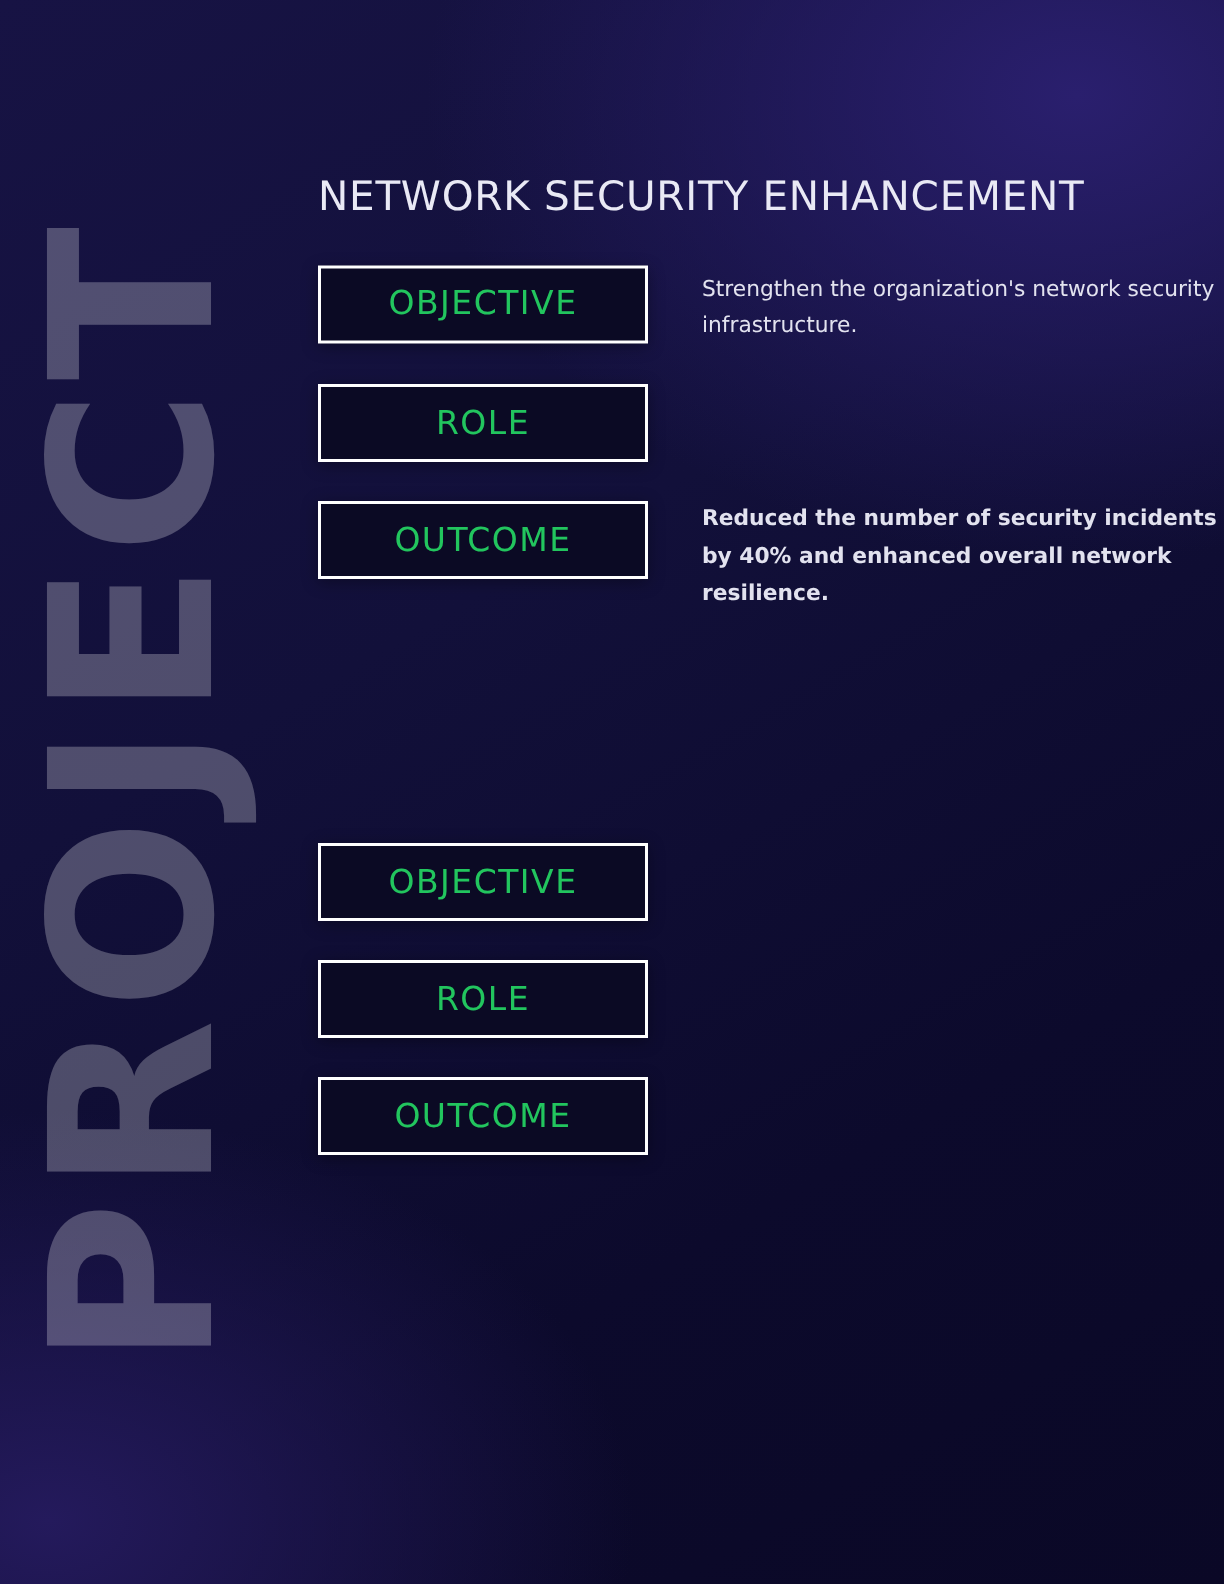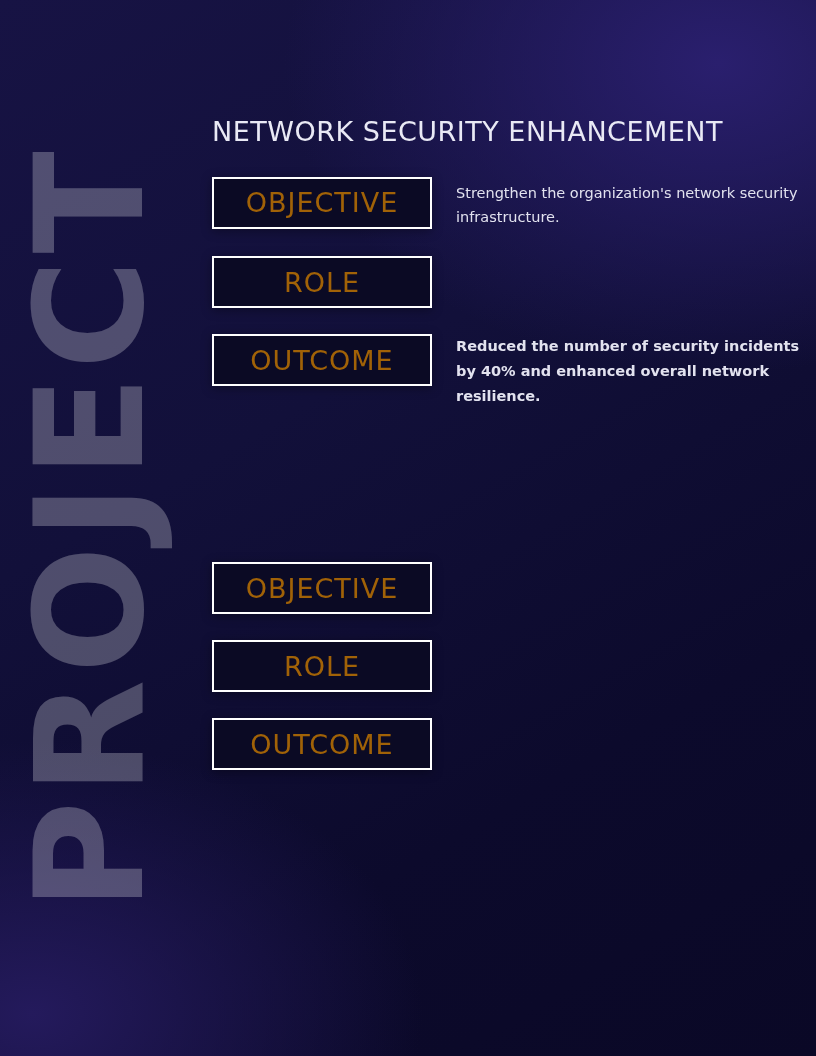--- a/index.html
+++ b/index.html
@@ -95,30 +95,30 @@
     box-sizing: border-box;
     border: 2px solid #ffffff;
     background: #0b0a24;
     display: flex;
     align-items: center;
     justify-content: center;
     box-shadow: 0 2px 10px rgba(0,0,0,0.35);
   }
   .label-box span {
     font-family: "DejaVu Sans", sans-serif;
-    font-size: 27px;
+    font-size: 22px;
     font-weight: 400;
     letter-spacing: 1px;
-    color: #a16207;
+    color: #22c55e;
     text-transform: uppercase;
   }
 
   .desc {
     flex: 1 1 auto;
-    padding-left: 24px;
+    padding-left: 36px;
     padding-top: 2px;
     font-family: "DejaVu Sans", sans-serif;
     font-size: 14.5px;
     line-height: 1.72;
     color: #e2e2ef;
   }
 
   
   .row-a .desc { padding-top: 4px; }
   .row-b .desc { padding-top: 0px; }

